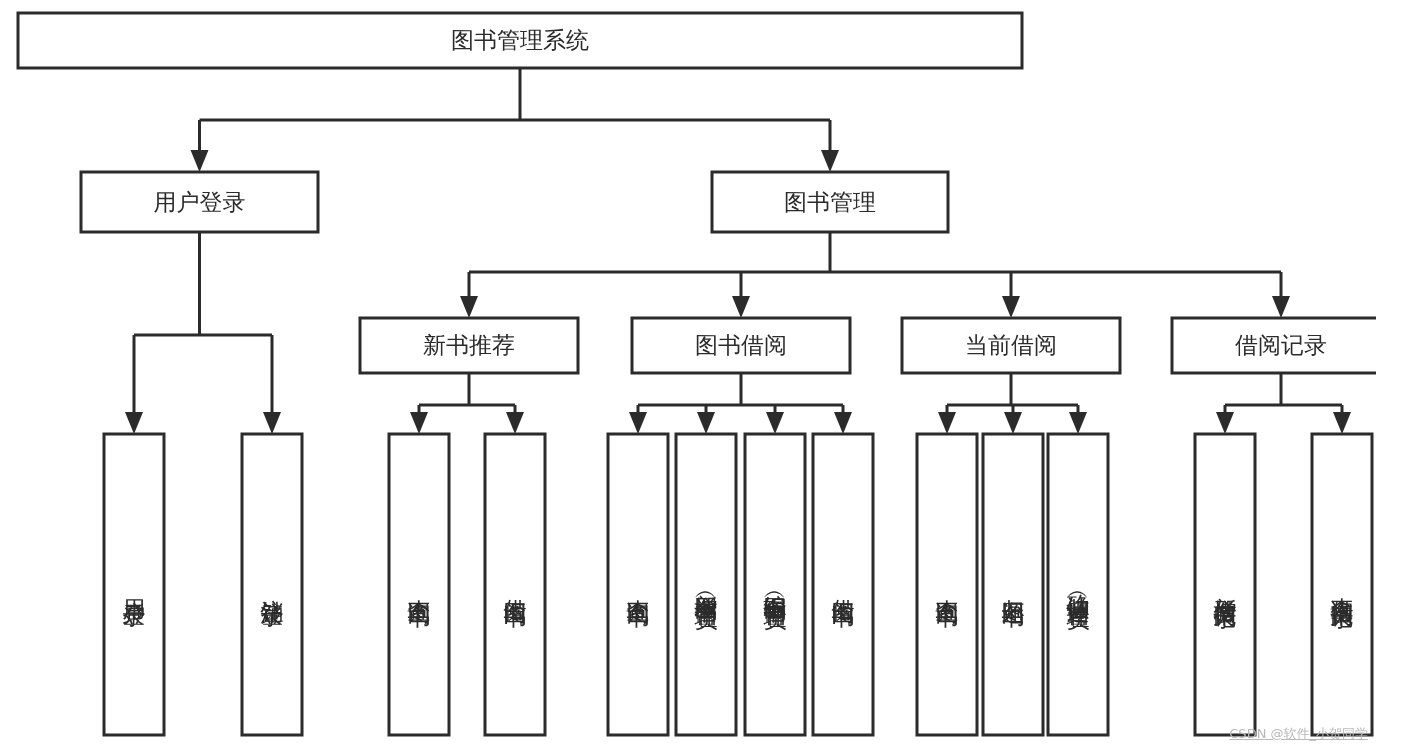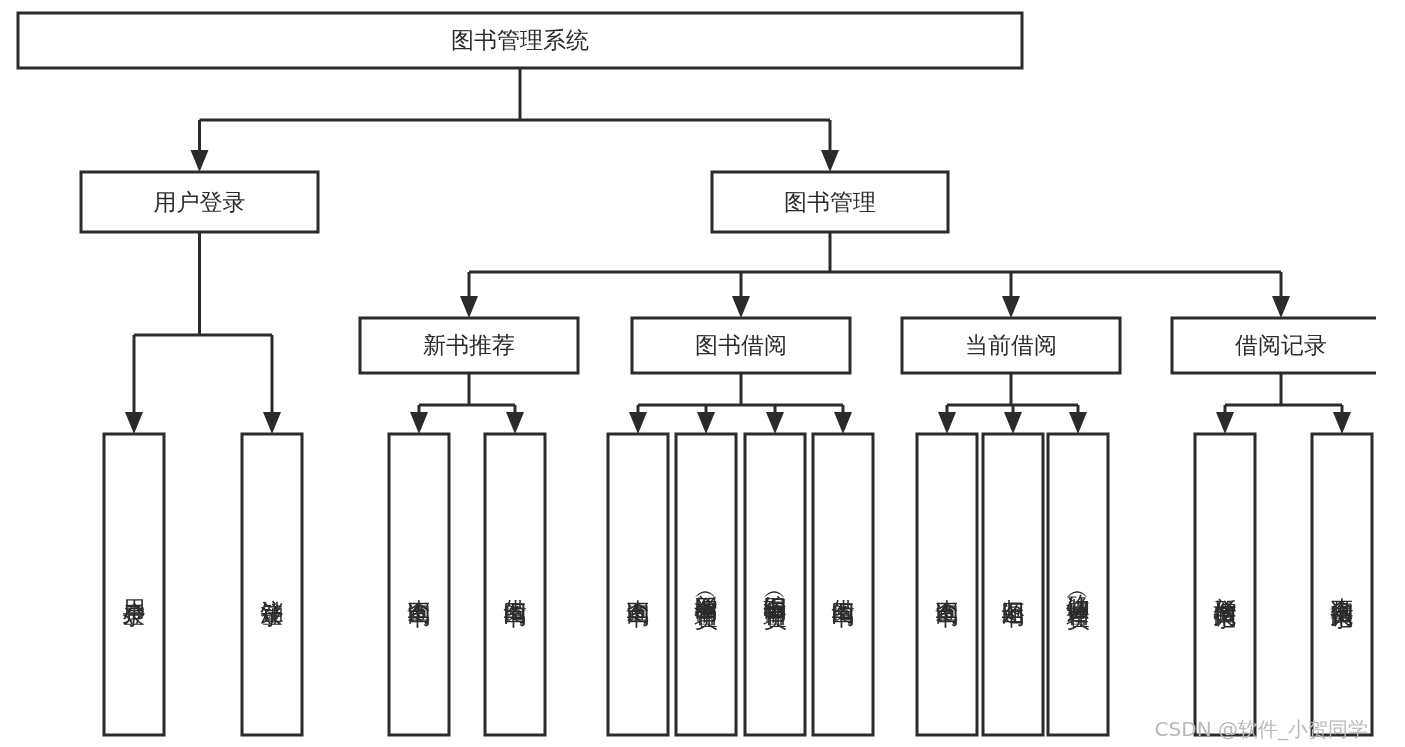--- a/index.html
+++ b/index.html
@@ -61,24 +61,25 @@
     white-space: nowrap;
     text-align: center;
     pointer-events: none;
     user-select: none;
   }
   .watermark {
     position: absolute;
     right: 8px;
     bottom: 4px;
     font-family: "DejaVu Sans", "Liberation Sans", sans-serif;
-    font-size: 20px;
+    font-size: 13px;
     color: #b9b9b9;
     white-space: nowrap;
     user-select: none;
+    text-decoration: underline;
   }
 </style>
 </head>
 <body>
 
 <div id="diagram-root">
 
   <svg class="diagram-canvas" viewBox="0 0 1405 747" xmlns="http://www.w3.org/2000/svg">
     <g id="connector-layer">
         <g>

